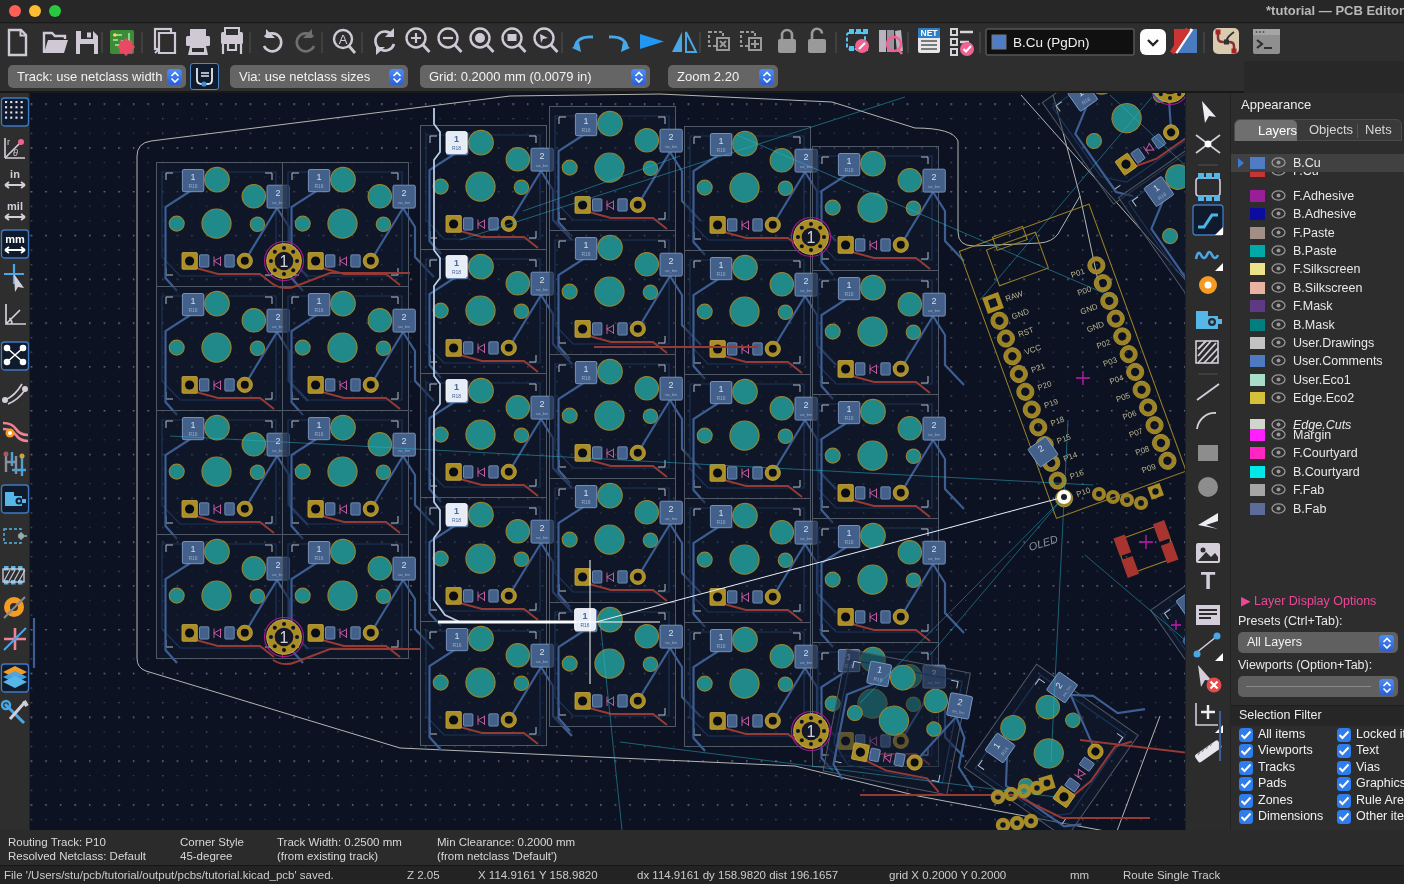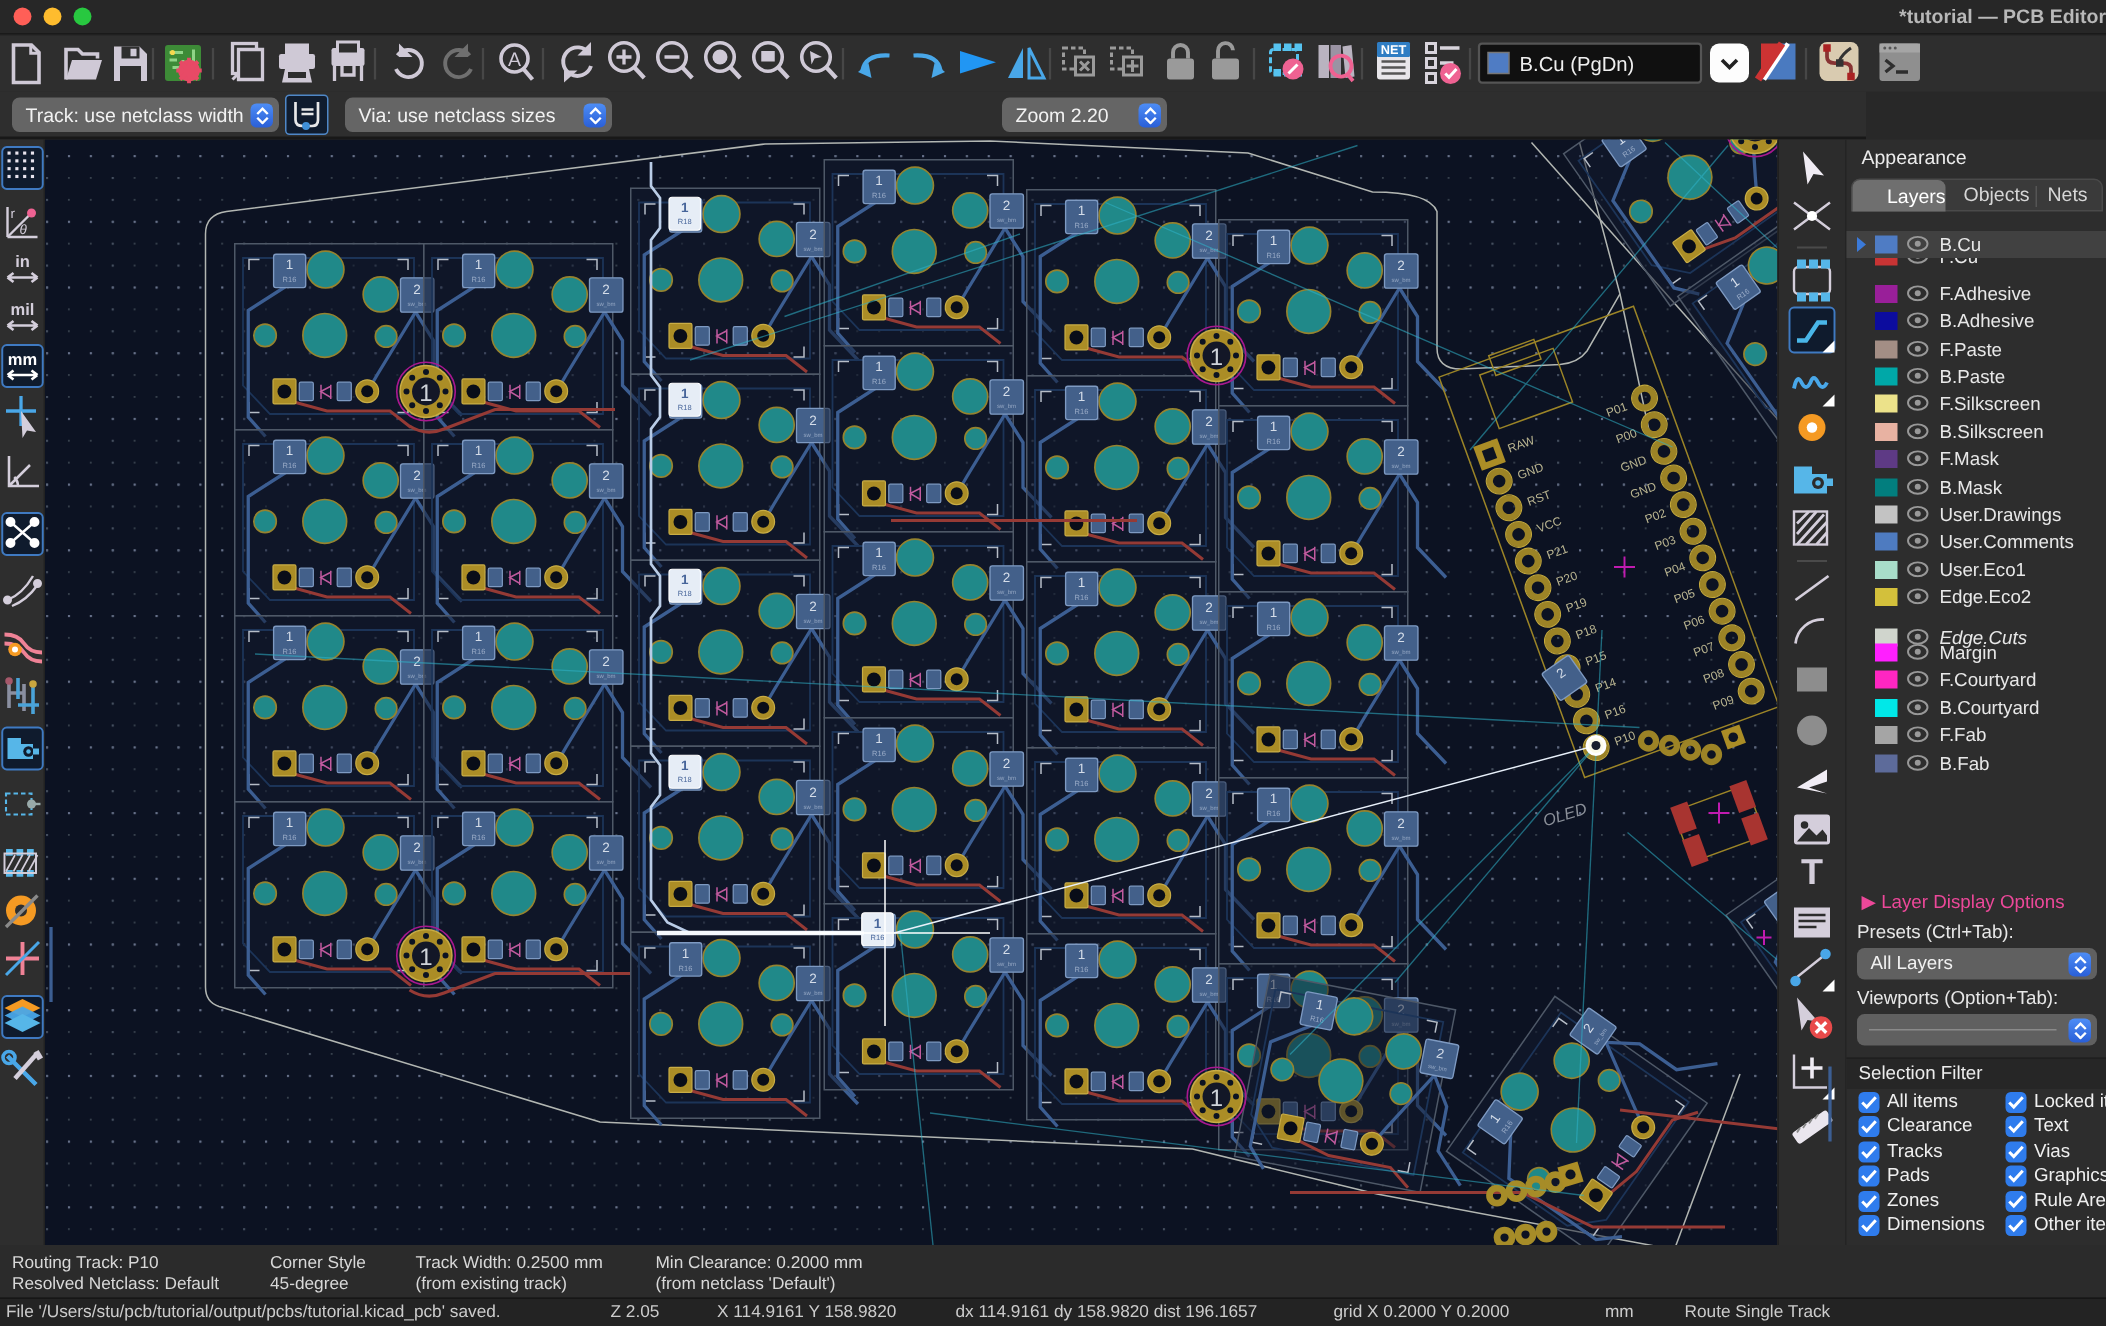--- a/index.html
+++ b/index.html
@@ -255,20 +255,30 @@
           <path d="M10 9 H18 M10 12 H18" stroke="#e8e8e8" stroke-width="1.6"></path>
           <circle cx="13" cy="20" r="2.6" fill="#3f8fd6"></circle>
           <path d="M34 618 V668" stroke="#3c5e92" stroke-width="2.2" fill="none"></path>
           <g transform="translate(1043,452) rotate(-35)">
             <rect x="-11" y="-11" width="22" height="22" rx="1.5" fill="#43608a" stroke="#7e9ac2" stroke-width="0.9"></rect>
             <text x="0" y="-1" font-size="9" fill="#d5dde9" text-anchor="middle">2</text>
           </g>
 </svg>
       </div>
 <div class="pill" style="left:230px;width:178px">Via: use netclass sizes<div class="caps">
+          <svg width="10" height="12">
+            <path d="M1.5 5 L5 1.5 L8.5 5 M1.5 7.5 L5 11 L8.5 7.5" stroke="#fff" stroke-width="1.6" fill="none"></path>
+            <path d="M34 618 V668" stroke="#3c5e92" stroke-width="2.2" fill="none"></path>
+            <g transform="translate(1043,452) rotate(-35)">
+              <rect x="-11" y="-11" width="22" height="22" rx="1.5" fill="#43608a" stroke="#7e9ac2" stroke-width="0.9"></rect>
+              <text x="0" y="-1" font-size="9" fill="#d5dde9" text-anchor="middle">2</text>
+            </g>
+</svg>
+        </div></div>
+<div class="pill" style="left:420px;width:230px">Grid: 0.2000 mm (0.0079 in)<div class="caps">
           <svg width="10" height="12">
             <path d="M1.5 5 L5 1.5 L8.5 5 M1.5 7.5 L5 11 L8.5 7.5" stroke="#fff" stroke-width="1.6" fill="none"></path>
             <path d="M34 618 V668" stroke="#3c5e92" stroke-width="2.2" fill="none"></path>
             <g transform="translate(1043,452) rotate(-35)">
               <rect x="-11" y="-11" width="22" height="22" rx="1.5" fill="#43608a" stroke="#7e9ac2" stroke-width="0.9"></rect>
               <text x="0" y="-1" font-size="9" fill="#d5dde9" text-anchor="middle">2</text>
             </g>
 </svg>
         </div></div>
 <div class="pill" style="left:668px;width:110px">Zoom 2.20<div class="caps">
@@ -1096,21 +1106,21 @@
 <div class="cbx" style="left:8px;top:18.4px">
           <svg width="12" height="10">
             <path d="M1.5 5 L4.5 8 L10.5 1.5" stroke="#fff" stroke-width="2" fill="none"></path>
             <path d="M34 618 V668" stroke="#3c5e92" stroke-width="2.2" fill="none"></path>
             <g transform="translate(1043,452) rotate(-35)">
               <rect x="-11" y="-11" width="22" height="22" rx="1.5" fill="#43608a" stroke="#7e9ac2" stroke-width="0.9"></rect>
               <text x="0" y="-1" font-size="9" fill="#d5dde9" text-anchor="middle">2</text>
             </g>
 </svg>
         </div>
-        <div class="cblab" style="left:27px;top:17.4px">Clearance</div>
+        <div class="cblab" style="left:27px;top:17.4px">Viewports</div>
 <div class="cbx" style="left:106px;top:18.4px">
           <svg width="12" height="10">
             <path d="M1.5 5 L4.5 8 L10.5 1.5" stroke="#fff" stroke-width="2" fill="none"></path>
             <path d="M34 618 V668" stroke="#3c5e92" stroke-width="2.2" fill="none"></path>
             <g transform="translate(1043,452) rotate(-35)">
               <rect x="-11" y="-11" width="22" height="22" rx="1.5" fill="#43608a" stroke="#7e9ac2" stroke-width="0.9"></rect>
               <text x="0" y="-1" font-size="9" fill="#d5dde9" text-anchor="middle">2</text>
             </g>
 </svg>
         </div>

